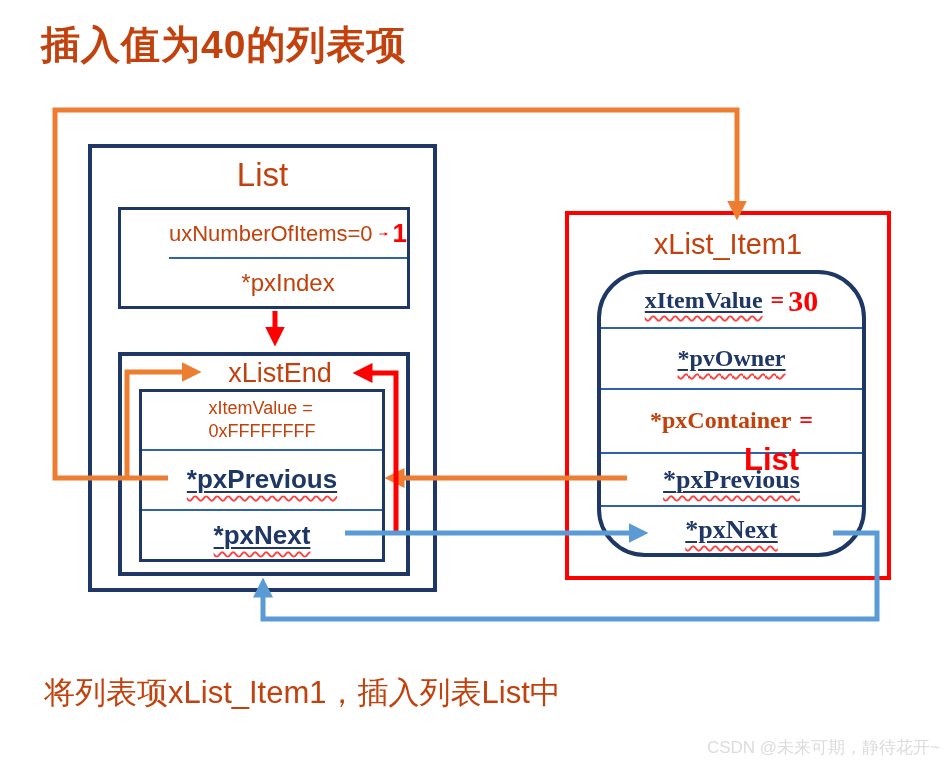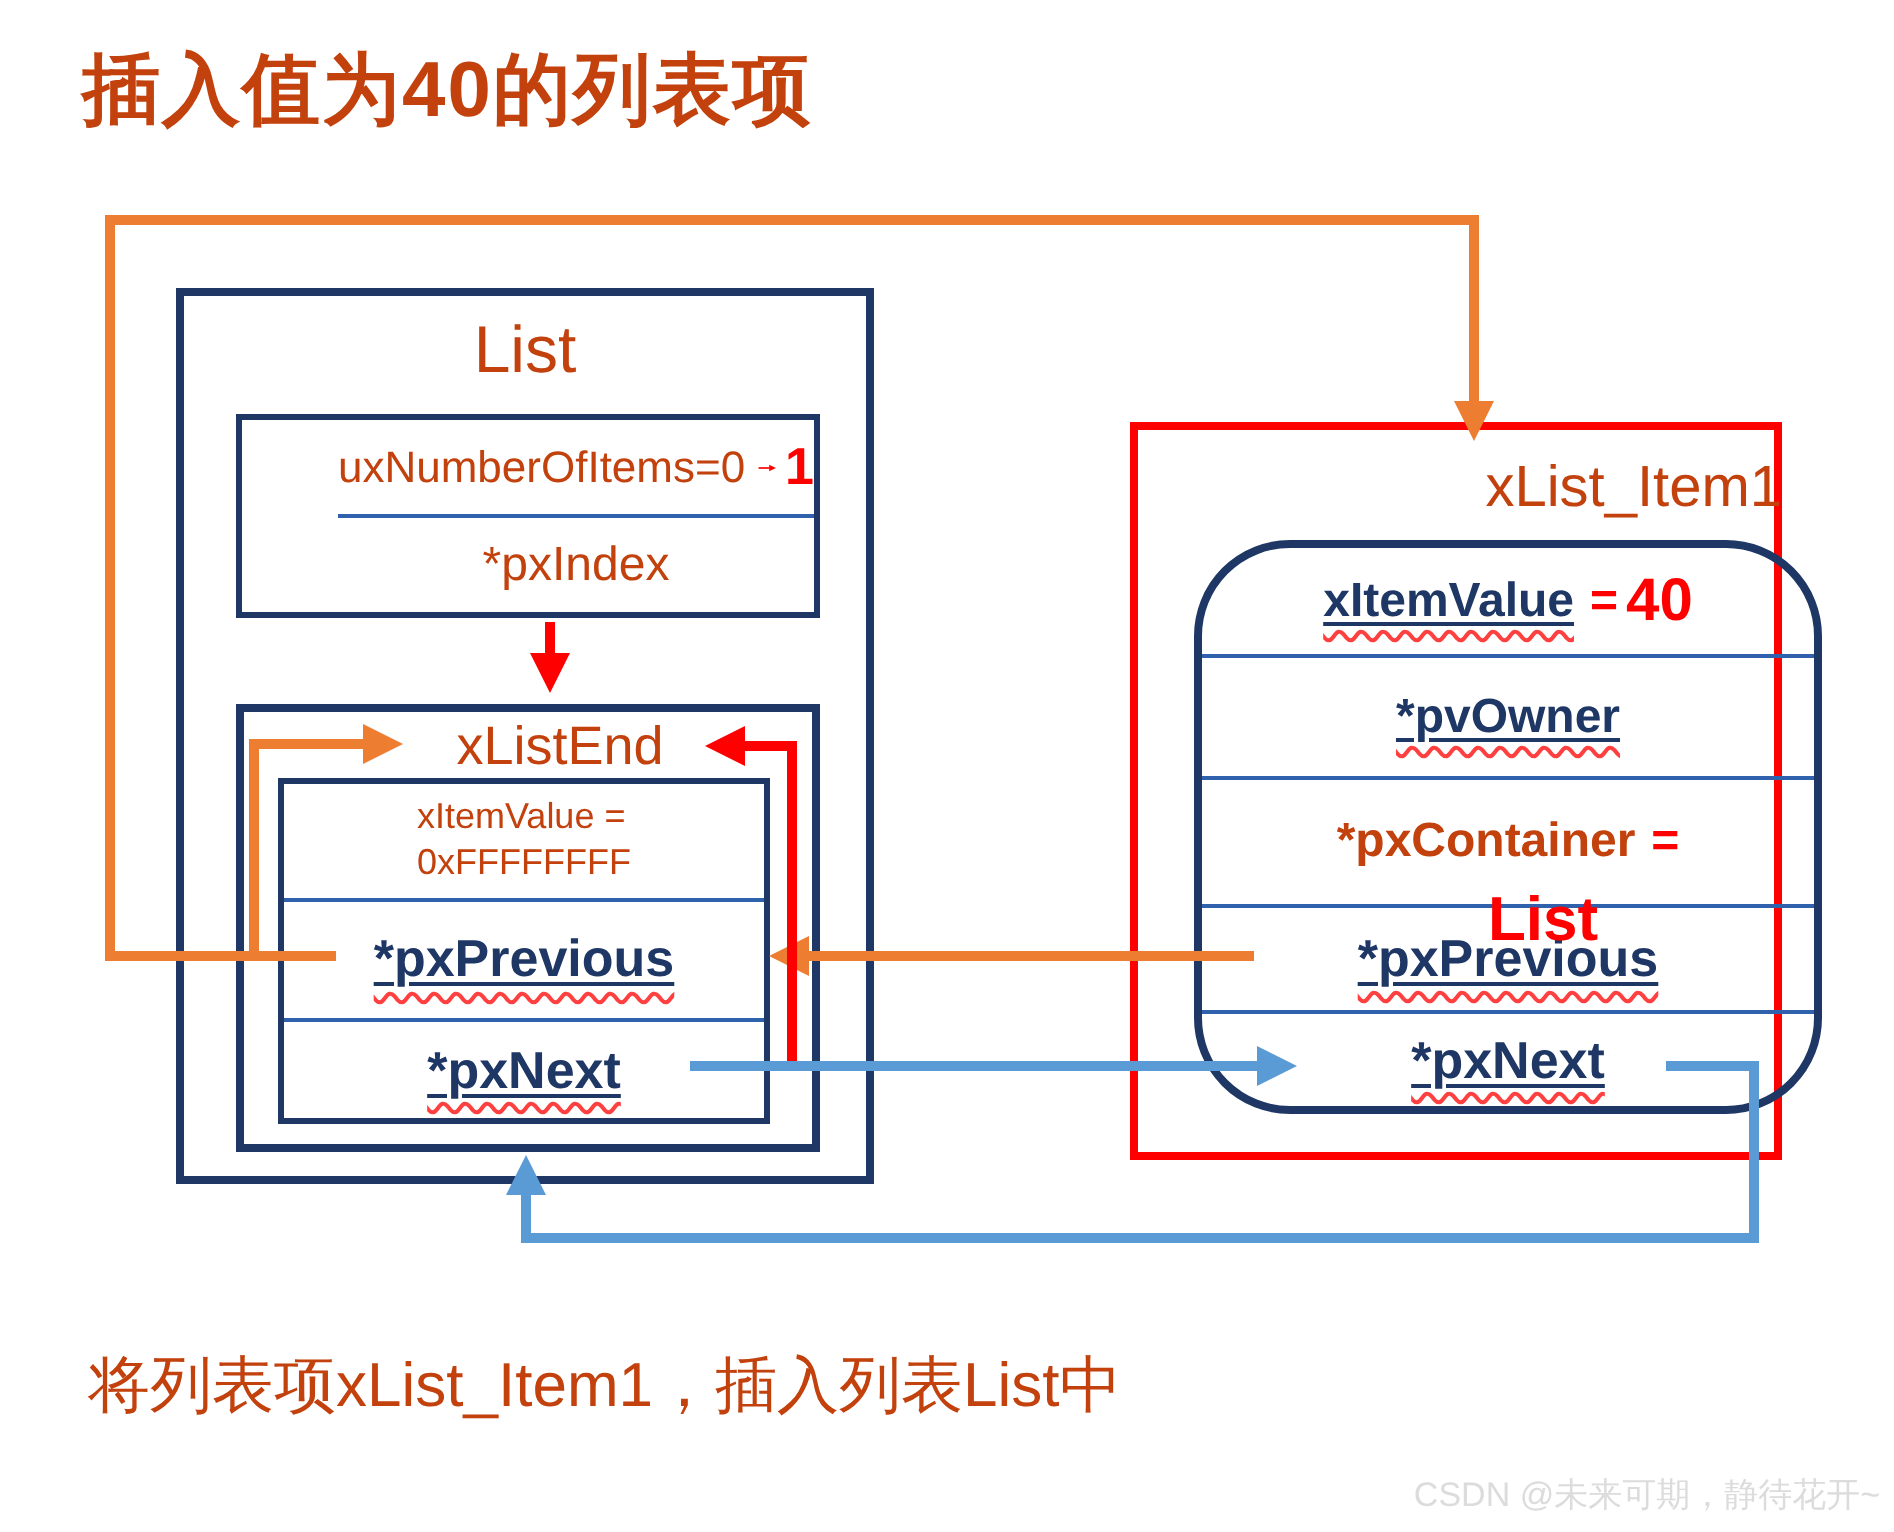--- a/index.html
+++ b/index.html
@@ -27,23 +27,23 @@
   #xlistend-title{left:134px;top:358px;width:292px;text-align:center;font-size:27px;}
   #xlistend-inner{left:139px;top:389px;width:246px;height:173px;border:3px solid #1E3765;box-sizing:border-box;
                   display:flex;flex-direction:column;}
   #row-endvalue{height:58px;flex-direction:column;font-size:18px;line-height:23px;}
   #row-endvalue .valblock{text-align:left;}
   #row-endprev{height:60px;border-top:2px solid #3061AD;font-size:26px;}
   #row-endnext{height:49px;border-top:2px solid #3061AD;font-size:26px;}
 
   
   #item-outer{left:565px;top:211px;width:326px;height:369px;border:4px solid #FF0000;box-sizing:border-box;}
-  #item-title{left:565px;top:228px;width:326px;text-align:right;font-size:29px;}
-  #item-rounded{left:597px;top:270px;width:314px;height:287px;border:4px solid #1E3765;border-radius:48px;
-                box-sizing:border-box;display:flex;flex-direction:column;overflow:hidden;}
+  #item-title{left:565px;top:228px;width:326px;text-align:center;font-size:29px;}
+  #item-rounded{left:597px;top:270px;width:269px;height:287px;border:4px solid #1E3765;border-radius:48px;
+                box-sizing:border-box;display:flex;flex-direction:column;overflow:hidden;font-family:Liberation Serif, serif;}
   #row-itemvalue{height:55px;font-size:24px;}
   #row-itemvalue .eq{font-size:24px;font-weight:bold;margin:0 4px 0 8px;}
   #row-itemvalue .val{font-size:30px;font-weight:bold;}
   #row-owner{height:60px;border-top:2px solid #3061AD;font-size:24px;}
   #row-container{height:64px;border-top:2px solid #3061AD;font-size:24px;}
   #row-container .eq{font-weight:bold;margin-left:8px;}
   #row-itemprev{height:53px;border-top:2px solid #3061AD;font-size:26px;}
   #row-itemnext{height:47px;border-top:2px solid #3061AD;font-size:26px;}
   #container-value{left:744px;top:442px;font-size:31px;font-weight:bold;color:#FF0000;}
 
@@ -98,21 +98,21 @@
       <span class="kw"><span>*pxNext</span></span>
     </div>
   </div>
 
   <div id="item-outer" class="abs"></div>
   <div id="item-title" class="abs navy">xList_Item1</div>
   <div id="item-rounded" class="abs">
     <div id="row-itemvalue" class="center">
       <span class="kw"><span>xItemValue</span></span>
       <span class="eq red">=</span>
-      <span class="val red">40</span>
+      <span class="val red">30</span>
     </div>
     <div id="row-owner" class="center">
       <span class="kw"><span>*pvOwner</span></span>
     </div>
     <div id="row-container" class="center">
       <span class="bold navy">*pxContainer</span>
       <span class="eq red bold">=</span>
     </div>
     <div id="row-itemprev" class="center">
       <span class="kw"><span>*pxPrevious</span></span>

